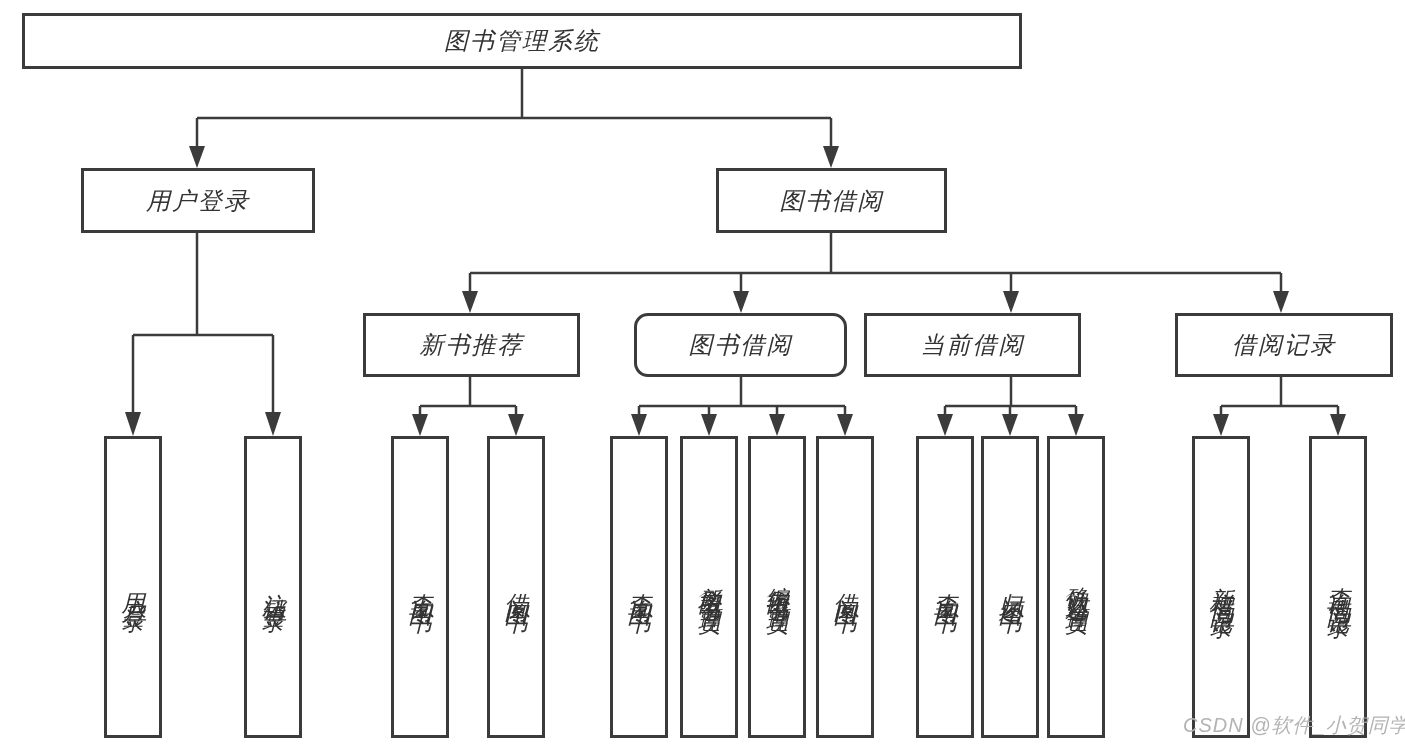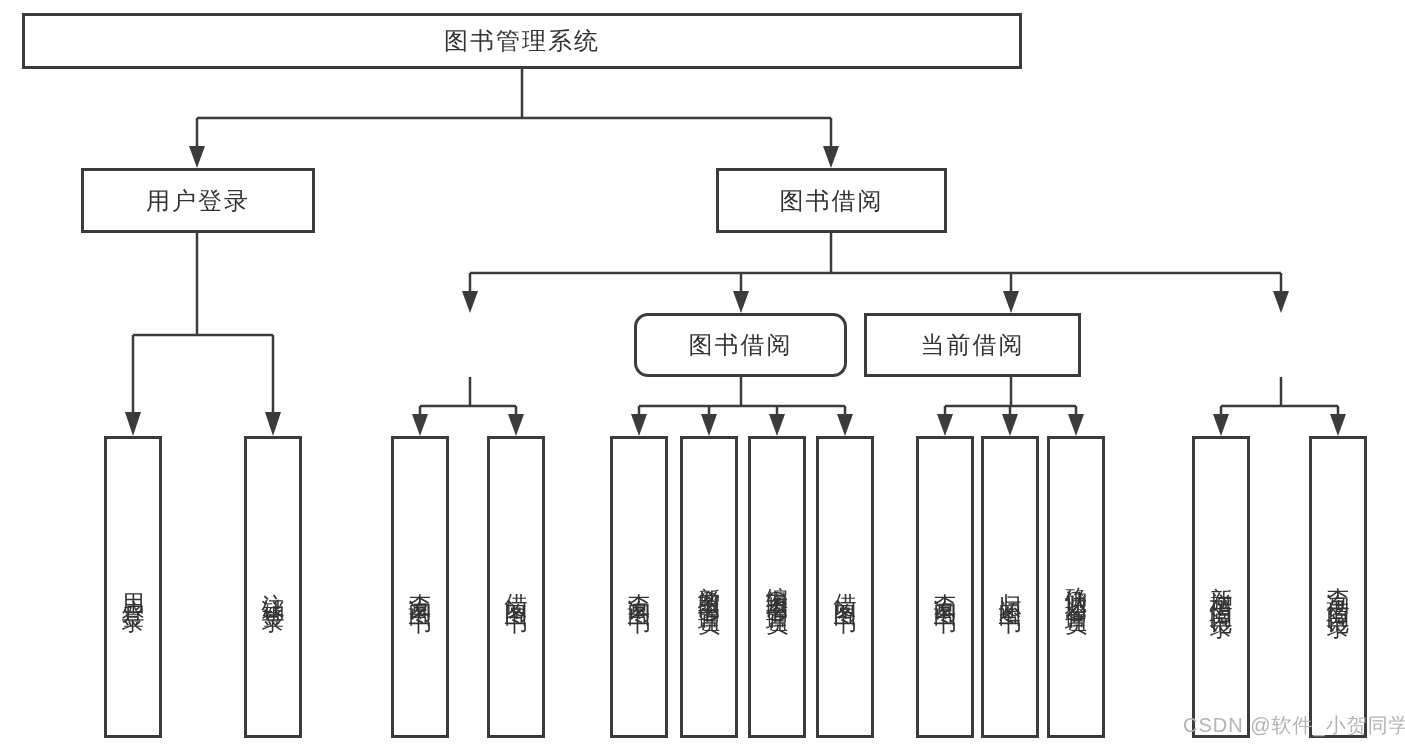--- a/index.html
+++ b/index.html
@@ -10,20 +10,21 @@
   }
   * { margin: 0; padding: 0; box-sizing: border-box; }
   html, body { background: var(--bg); }
   body { font-family: "Liberation Sans", "DejaVu Sans", sans-serif; }
   #canvas {
     position: relative;
     width: 1405px;
     height: 747px;
     background: var(--bg);
     overflow: hidden;
+    font-style: italic;
   }
   #connectors {
     position: absolute;
     left: 0; top: 0;
     width: 1405px; height: 747px;
     z-index: 0;
   }
   #connectors line { stroke: var(--line); stroke-width: 2.5; }
   #connectors polygon { fill: var(--line); }
   .node {
@@ -148,22 +149,24 @@
       <line x1="1338" y1="406" x2="1338" y2="416"></line>
       <polygon points="1330,414 1346,414 1338,436"></polygon>
     </g>
   </svg>
 
   <div class="node" style="left:22px; top:13px; width:1000px; height:56px;">图书管理系统</div>
 
   <div class="node" style="left:81px; top:168px; width:234px; height:65px;">用户登录</div>
   <div class="node" style="left:716px; top:168px; width:231px; height:65px;">图书借阅</div>
 
+  <div class="node" style="left:363px; top:313px; width:217px; height:64px;">新书推荐</div>
   <div class="node" style="left:634px; top:313px; width:213px; height:64px;border-radius:14px;">图书借阅</div>
   <div class="node" style="left:864px; top:313px; width:217px; height:64px;">当前借阅</div>
+  <div class="node" style="left:1175px; top:313px; width:218px; height:64px;">借阅记录</div>
 
   <div class="leaf" style="left:104px;">用户登录</div>
   <div class="leaf" style="left:244px;">注销登录</div>
 
   <div class="leaf" style="left:391px;">查询图书</div>
   <div class="leaf" style="left:487px;">借阅图书</div>
 
   <div class="leaf" style="left:610px;">查询图书</div>
   <div class="leaf long" style="left:680px;">新增图书（管理员）</div>
   <div class="leaf long" style="left:748px;">编辑图书（管理员）</div>

